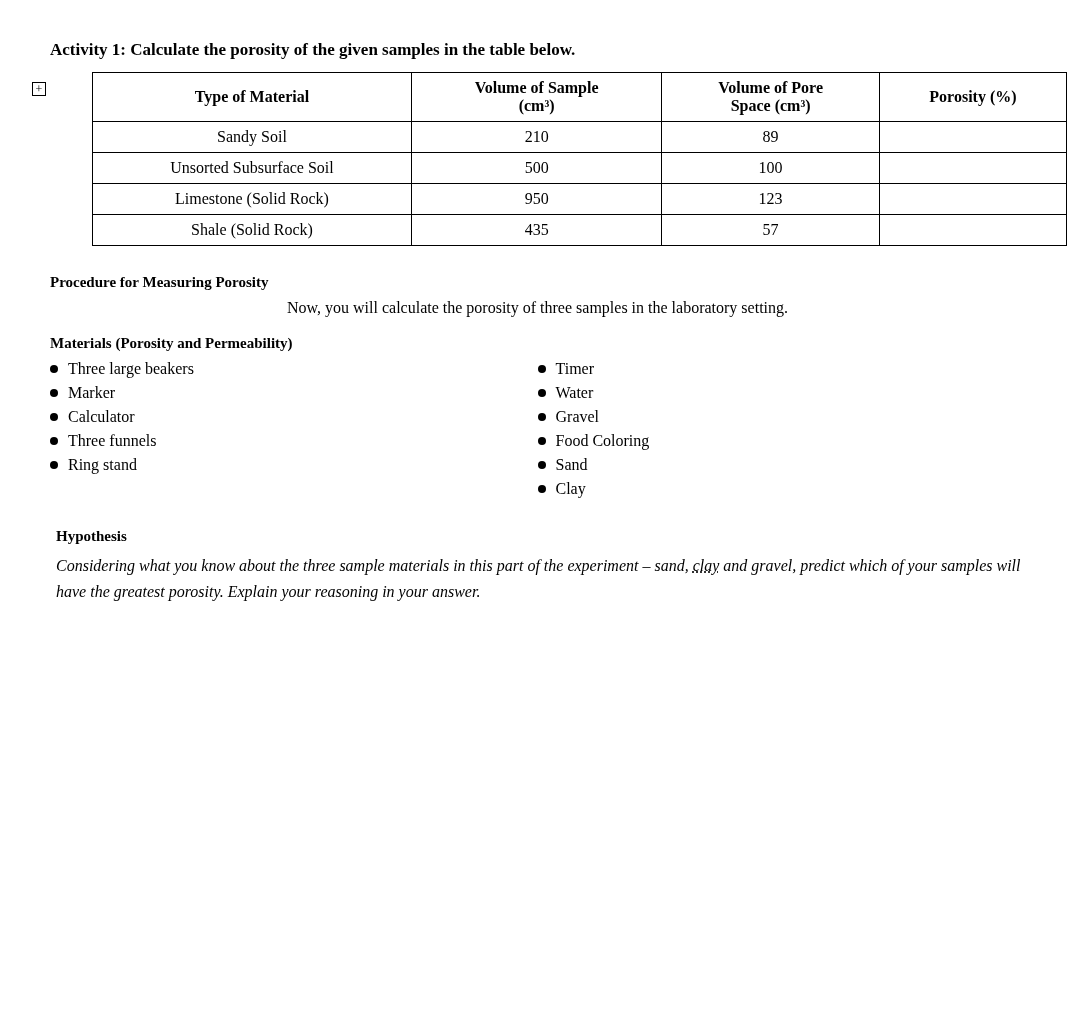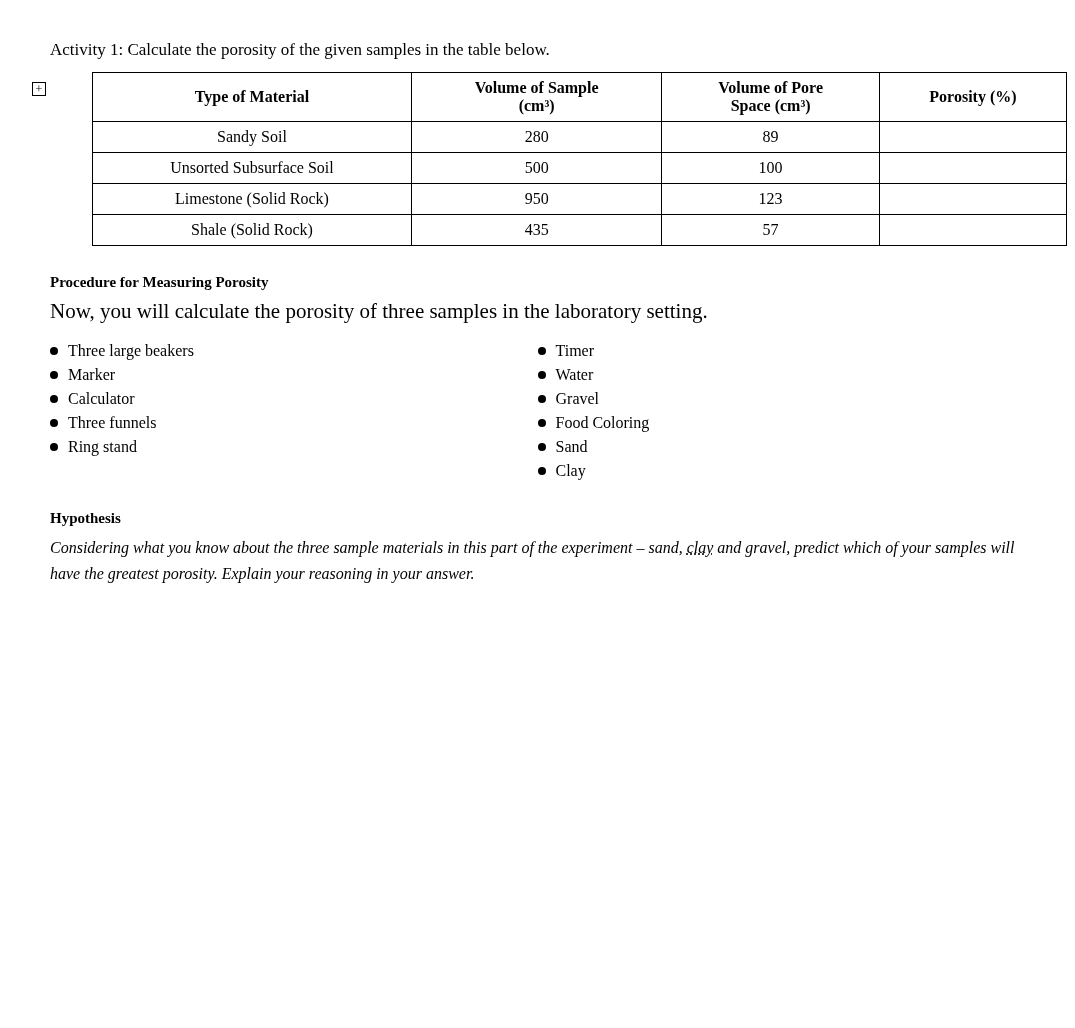--- a/index.html
+++ b/index.html
@@ -11,21 +11,21 @@
     body {
       background: #ffffff;
       font-family: "Times New Roman", Times, serif;
       font-size: 16px;
       color: #000000;
       padding: 40px 50px;
       max-width: 1075px;
     }
 
     .activity-title {
-      font-weight: normal;
+      font-weight: bold;
       font-size: 17px;
       margin-bottom: 12px;
     }
 
     .table-container {
       position: relative;
       margin-bottom: 28px;
     }
 
     .expand-icon {
@@ -59,22 +59,23 @@
       font-weight: bold;
     }
 
     .section-heading {
       font-weight: bold;
       font-size: 15px;
       margin-bottom: 8px;
     }
 
     .section-para {
-      font-size: 21px;
+      font-size: 16px;
       margin-bottom: 18px;
+      text-align: center;
     }
 
     .materials-section {
       margin-bottom: 24px;
     }
 
     .materials-columns {
       display: flex;
       gap: 0;
     }
@@ -101,20 +102,21 @@
       height: 8px;
       background: #000;
       border-radius: 50%;
       margin-right: 10px;
       margin-top: 5px;
       flex-shrink: 0;
     }
 
     .hypothesis-section {
       margin-top: 8px;
+      margin-left: 6px;
     }
 
     .hypothesis-text {
       font-size: 16px;
       line-height: 1.6;
       font-style: italic;
     }
 
     .underline-dotted {
       text-decoration: underline;
@@ -139,21 +141,21 @@
         <th>
           <span>Volume of Pore</span><br>
           <span>Space (cm³)</span>
         </th>
         <th>Porosity (%)</th>
       </tr>
     </thead>
     <tbody id="table-body">
     <tr>
           <td>Sandy Soil</td>
-          <td>280</td>
+          <td>210</td>
           <td>89</td>
           <td></td>
         </tr>
         <tr>
           <td>Unsorted Subsurface Soil</td>
           <td>500</td>
           <td>100</td>
           <td></td>
         </tr>
         <tr>
@@ -169,20 +171,21 @@
           <td></td>
         </tr>
       </tbody>
   </table>
 </div>
 
 <div class="section-heading">Procedure for Measuring Porosity</div>
 <p class="section-para">Now, you will calculate the porosity of three samples in the laboratory setting.</p>
 
 <div class="materials-section">
+  <div class="section-heading">Materials (Porosity and Permeability)</div>
   <div class="materials-columns">
     <div class="materials-col">
       <ul id="left-materials-list">
           <li>
             <span class="bullet"></span>
             <span>Three large beakers</span>
           </li>
           <li>
             <span class="bullet"></span>
             <span>Marker</span>

